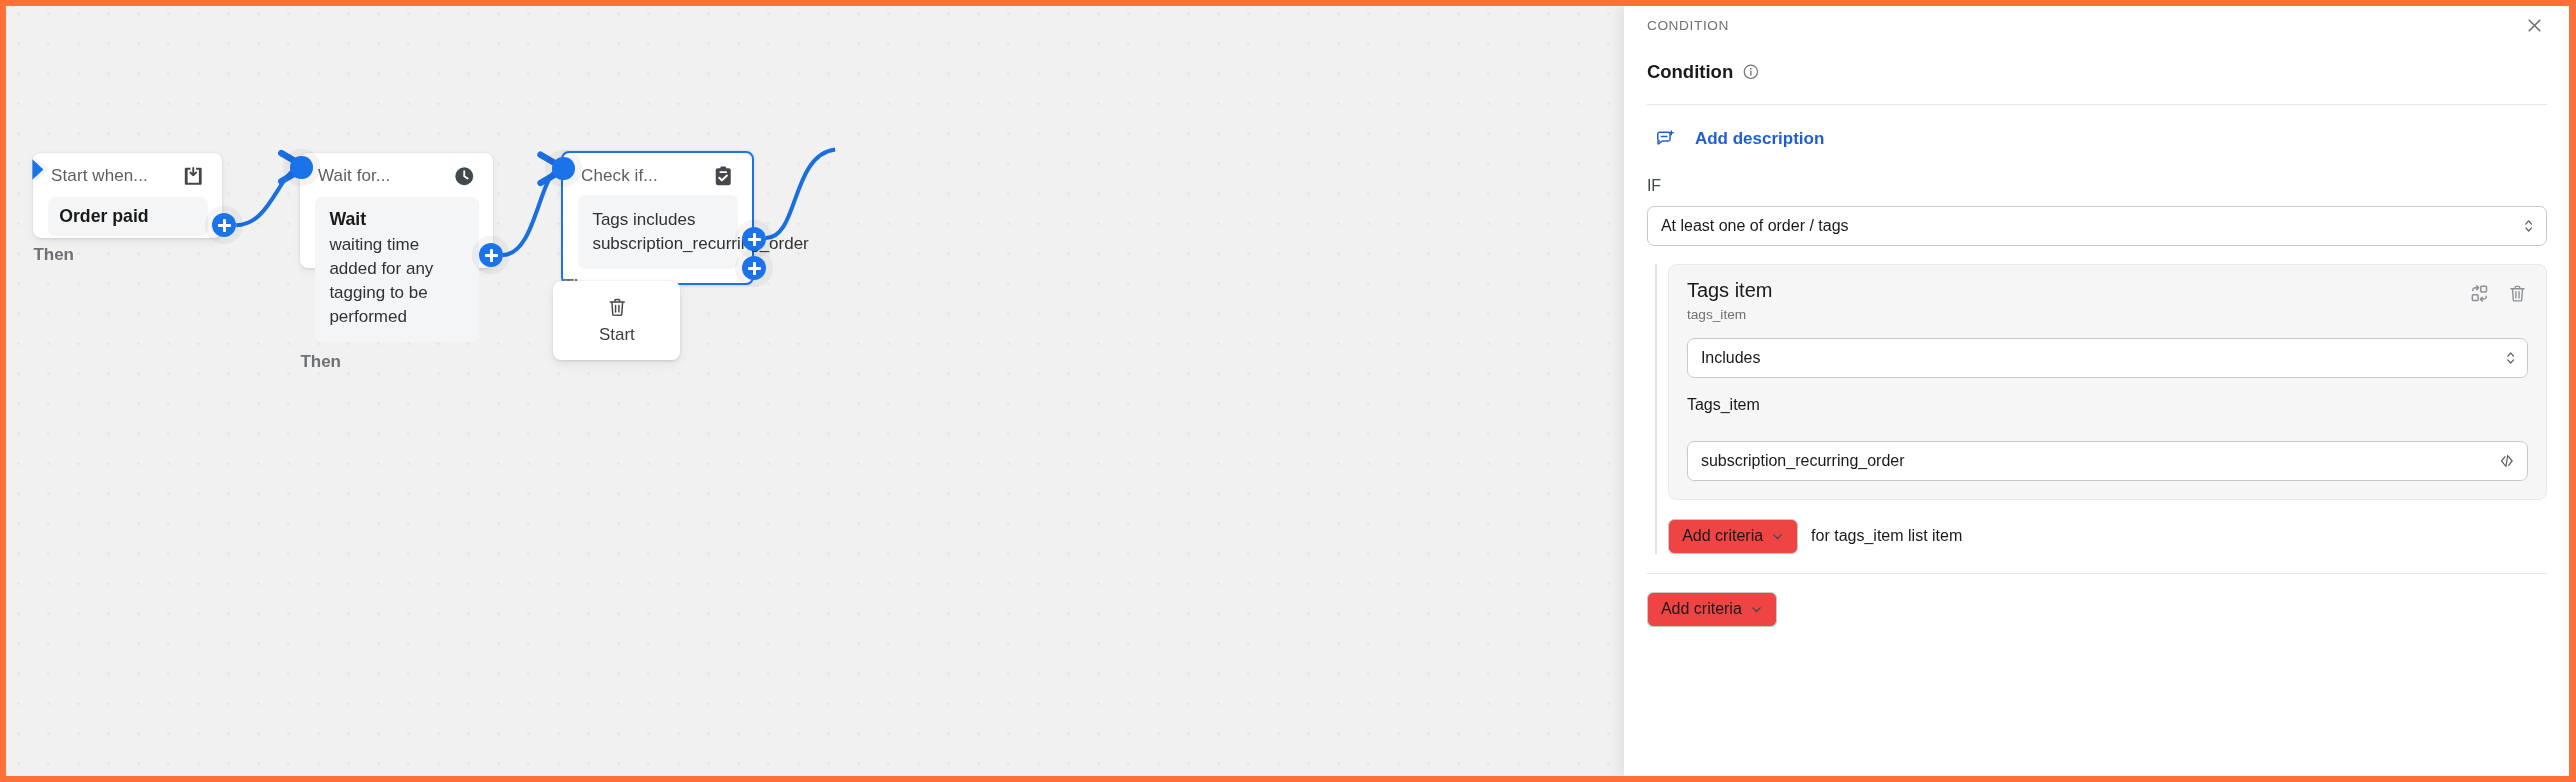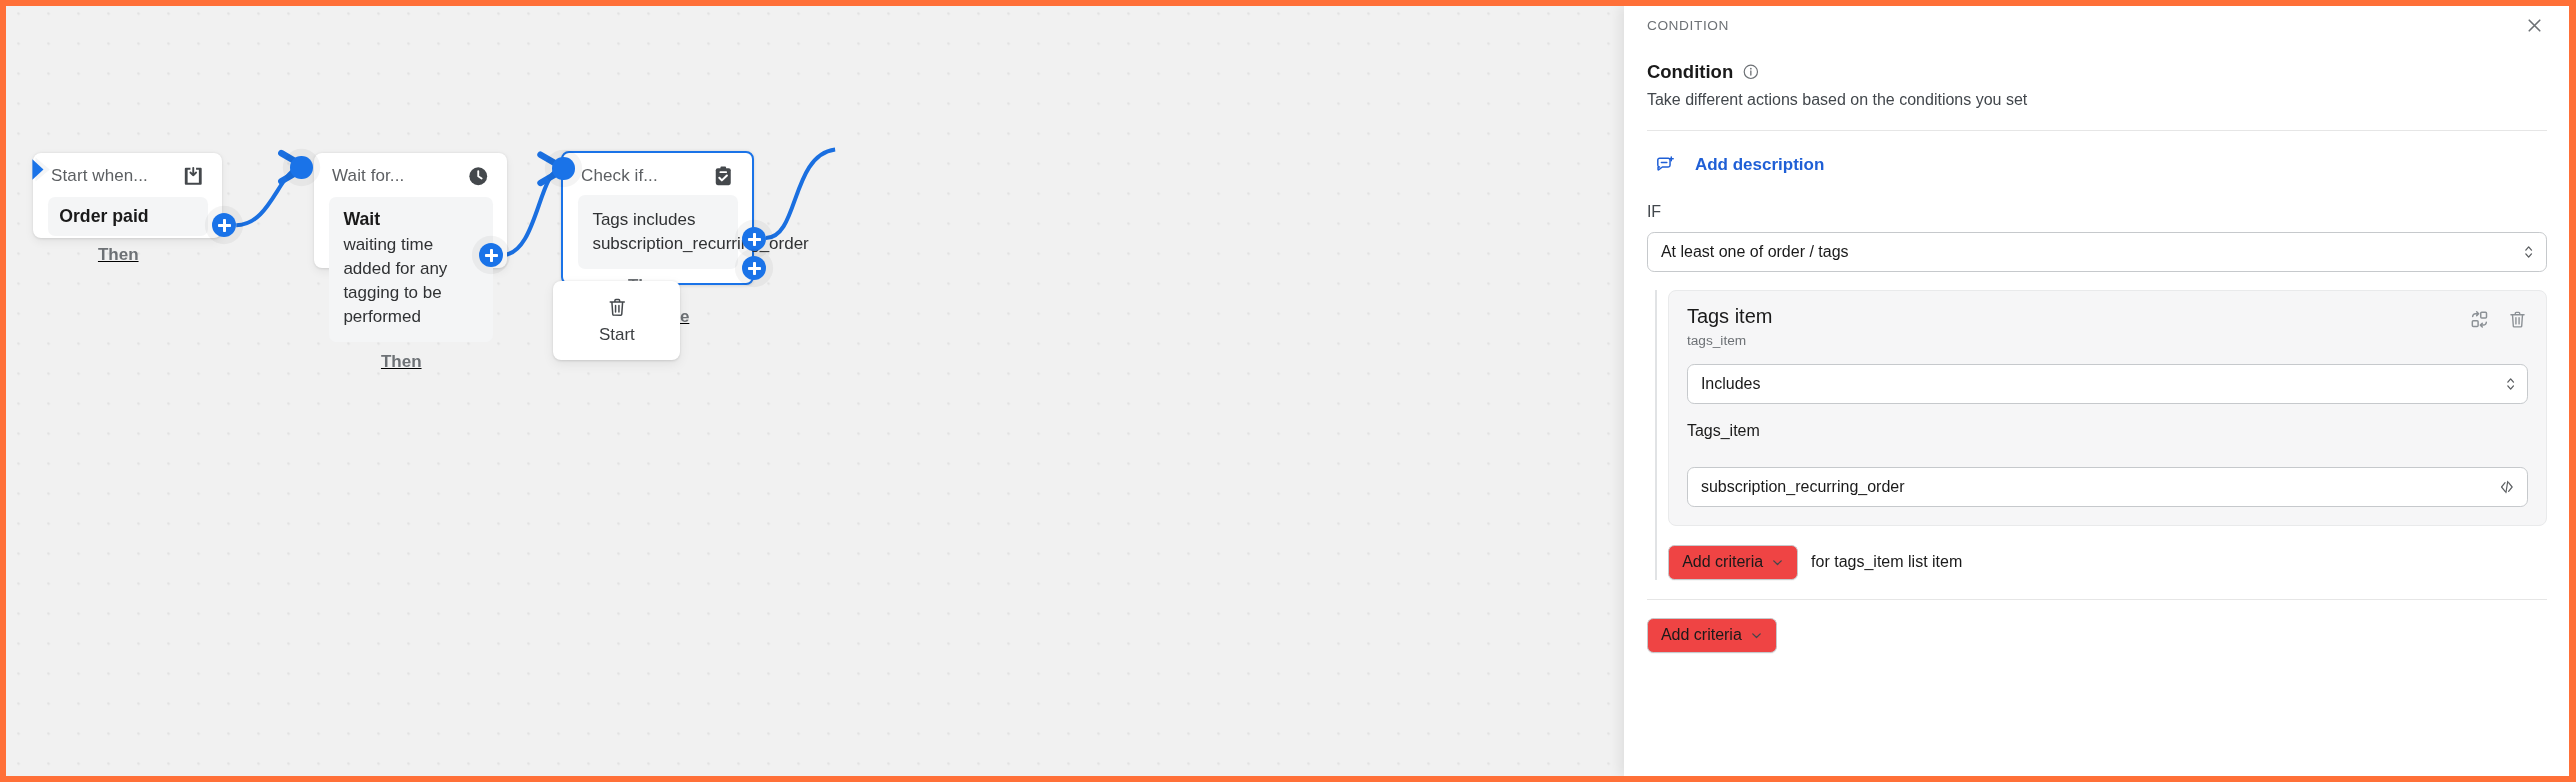--- a/index.html
+++ b/index.html
@@ -54,22 +54,22 @@
     border-radius: 7.2px;
     padding: 11.3px 14.5px 13px 14.5px;
   }
   .node-body-title {
     font-size: 17.7px; font-weight: bold; color: #1a1a1a; line-height: 1.3;
   }
   .node-body-text {
     font-size: 17px; color: #303234; line-height: 1.42; margin-top: 1.6px;
   }
   .node-foot {
-    display: flex; align-items: center; justify-content: center;
-    height: 39px; padding-right: 19.3px; text-decoration: underline;
+    display: flex; align-items: center; justify-content: flex-start;
+    height: 39px; padding-right: 19.3px;
   }
   .foot-label { font-size: 17px; color: #6d7175; font-weight: bold; }
 
   
   .plus {
     position: absolute;
     width: 24px; height: 24px; border-radius: 50%;
     background: #1a73e8;
     box-shadow: 0 0 0 7.2px rgba(0,0,0,.045);
     cursor: pointer;
@@ -219,21 +219,21 @@
       </div>
     </div>
     <div class="start-tri" style="left:19.3px; top:148px;">
       <svg viewBox="0 0 34 38" width="27" height="31">
         <path d="M12 4 L30 19 L12 34 Z" fill="#f4f5f6"></path>
         <path d="M8 6 L22 19 L8 32 Z" fill="#1a73e8"></path>
       </svg>
     </div>
     <div class="plus" style="left:206px; top:207px;"></div>
 
-    <div class="node" style="left:308px; top:147px; width:193px; height:115px;">
+    <div class="node" style="left:294px; top:147px; width:193px; height:115px;">
       <div class="node-head">
         <span class="node-title">Wait for...</span>
         <svg class="head-icon" viewBox="0 0 24 24">
           <circle cx="12" cy="12" r="9.5" fill="#44484c"></circle>
           <path d="M12 6.5V12l3.6 2.4" stroke="#fff" stroke-width="2" fill="none" stroke-linecap="round" stroke-linejoin="round"></path>
         </svg>
       </div>
       <div class="node-body">
         <div class="node-body-title">Wait</div>
         <div class="node-body-text">waiting time added for any tagging to be performed</div>
@@ -289,21 +289,20 @@
 
     <div class="panel-section">
       <div class="cond-title-row">
         <span class="cond-title">Condition</span>
         <svg width="17.7" height="17.7" viewBox="0 0 24 24">
           <circle cx="12" cy="12" r="9" fill="none" stroke="#6d7175" stroke-width="1.6"></circle>
           <path d="M12 10.8v5.6" stroke="#6d7175" stroke-width="1.8" stroke-linecap="round"></path>
           <circle cx="12" cy="7.7" r="1.15" fill="#6d7175"></circle>
         </svg>
       </div>
-      <div class="cond-sub">Take different actions based on the conditions you set</div>
       <div class="panel-div"></div>
     </div>
 
     <div class="panel-section">
 
       <div class="add-desc">
         <svg width="21" height="21" viewBox="0 0 24 24">
           <path d="M3.2 5.6a2 2 0 0 1 2-2h10a2 2 0 0 1 2 2v6.1a2 2 0 0 1-2 2H8.4l-4.1 3.2a.5.5 0 0 1-.8-.4v-2.8H5.2a2 2 0 0 1-2-2z" fill="none" stroke="#1f5fd6" stroke-width="1.7" stroke-linejoin="round"></path>
           <path d="M7.3 8.6h6.2" stroke="#1f5fd6" stroke-width="1.7" stroke-linecap="round"></path>
           <path d="M18.6 2.2v4.4M16.4 4.4h4.4" stroke="#1f5fd6" stroke-width="1.7" stroke-linecap="round"></path>

